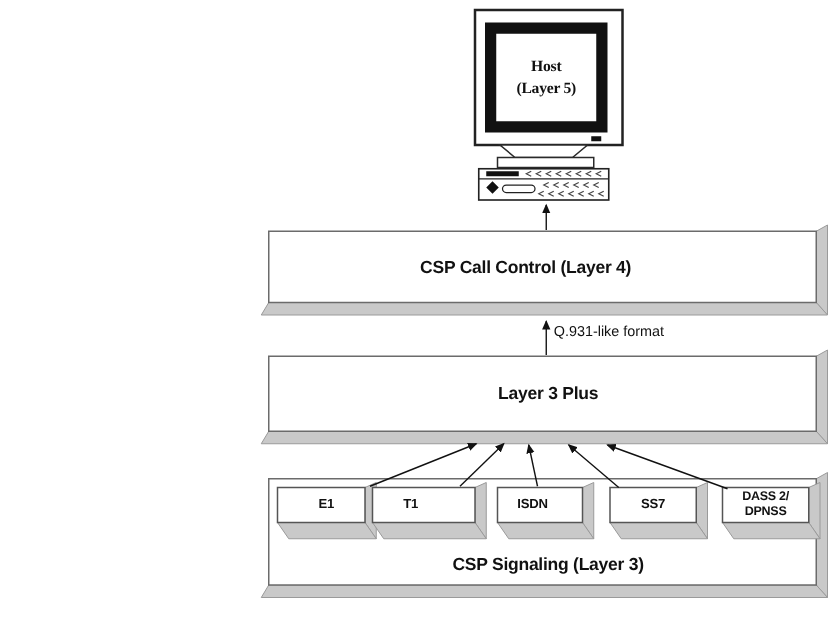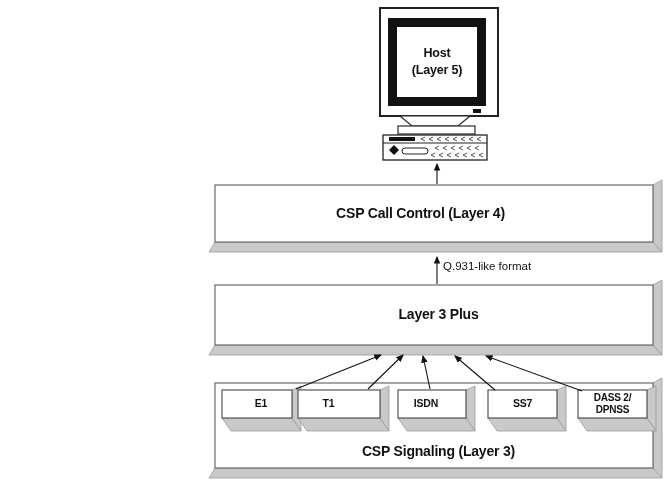--- a/index.html
+++ b/index.html
@@ -7,21 +7,21 @@
     position:relative;width:672px;height:498px;background:#ffffff;overflow:hidden;
     font-family:"Liberation Sans",sans-serif;
   }
   #artwork{position:absolute;left:0;top:0;}
   .lbl{
     position:absolute;display:flex;align-items:center;justify-content:center;
     text-align:center;white-space:pre-line;color:#111;font-weight:bold;
     letter-spacing:-0.2px;line-height:1.25;
     font-family:"Liberation Sans",sans-serif;
   }
-  #host-label{left:397px;top:27px;width:80px;height:70px;font-size:12.5px;line-height:1.4;}
+  #host-label{left:397px;top:27px;width:80px;height:70px;font-size:12.5px;line-height:1.4;font-family:Liberation Serif, serif;}
   #layer4-label{left:197px;top:185px;width:447px;height:57px;font-size:14px;}
   #layer3plus-label{left:215px;top:285px;width:447px;height:60px;font-size:14px;}
   #layer3-label{left:215px;top:438px;width:447px;height:28px;font-size:14px;}
   #q931-note{left:443px;top:258px;width:130px;height:16px;font-weight:normal;
     justify-content:flex-start;text-align:center;font-size:11.5px;letter-spacing:0;}
   .proto-lbl{top:390px;height:28px;font-size:10.5px;}
   #proto-0{left:222px;width:78px;}
   #proto-1{left:298px;width:61px;}
   #proto-2{left:398px;width:56px;}
   #proto-3{left:488px;width:69px;}

